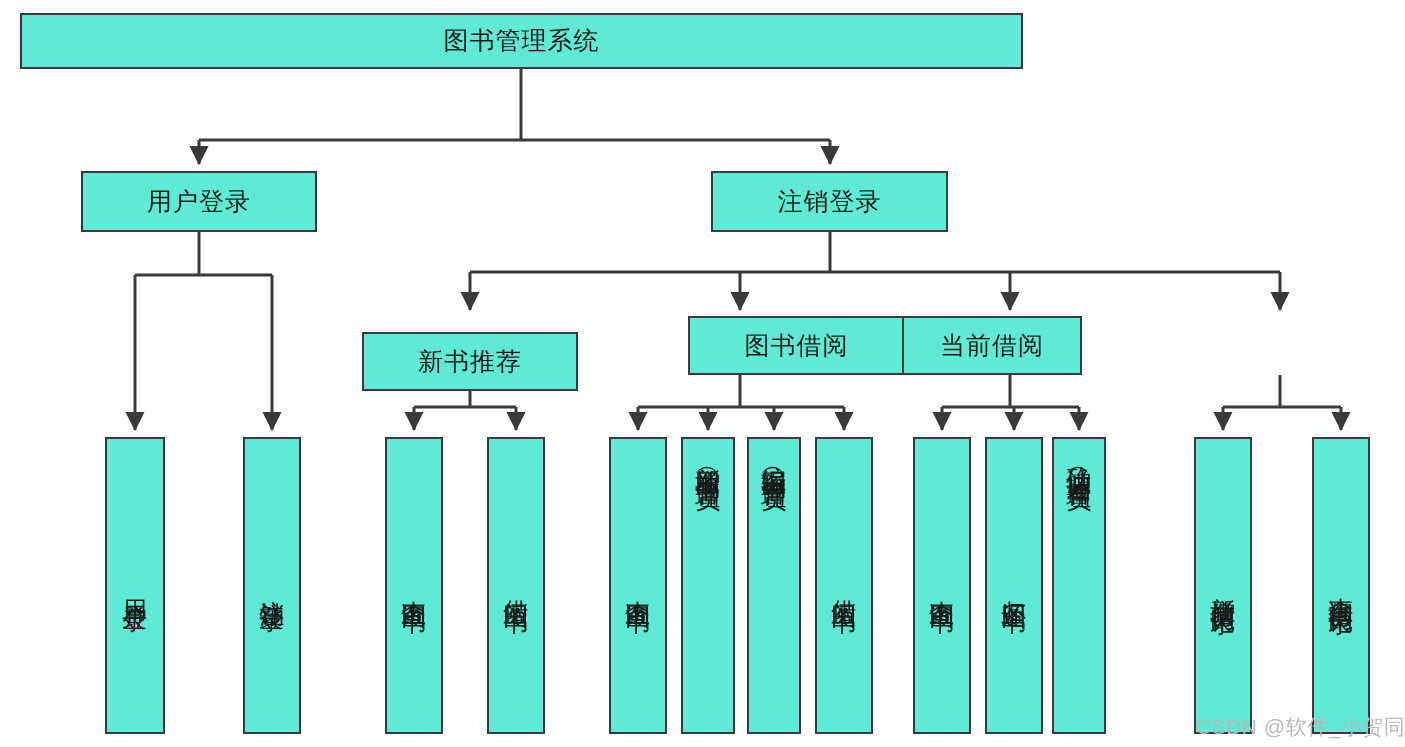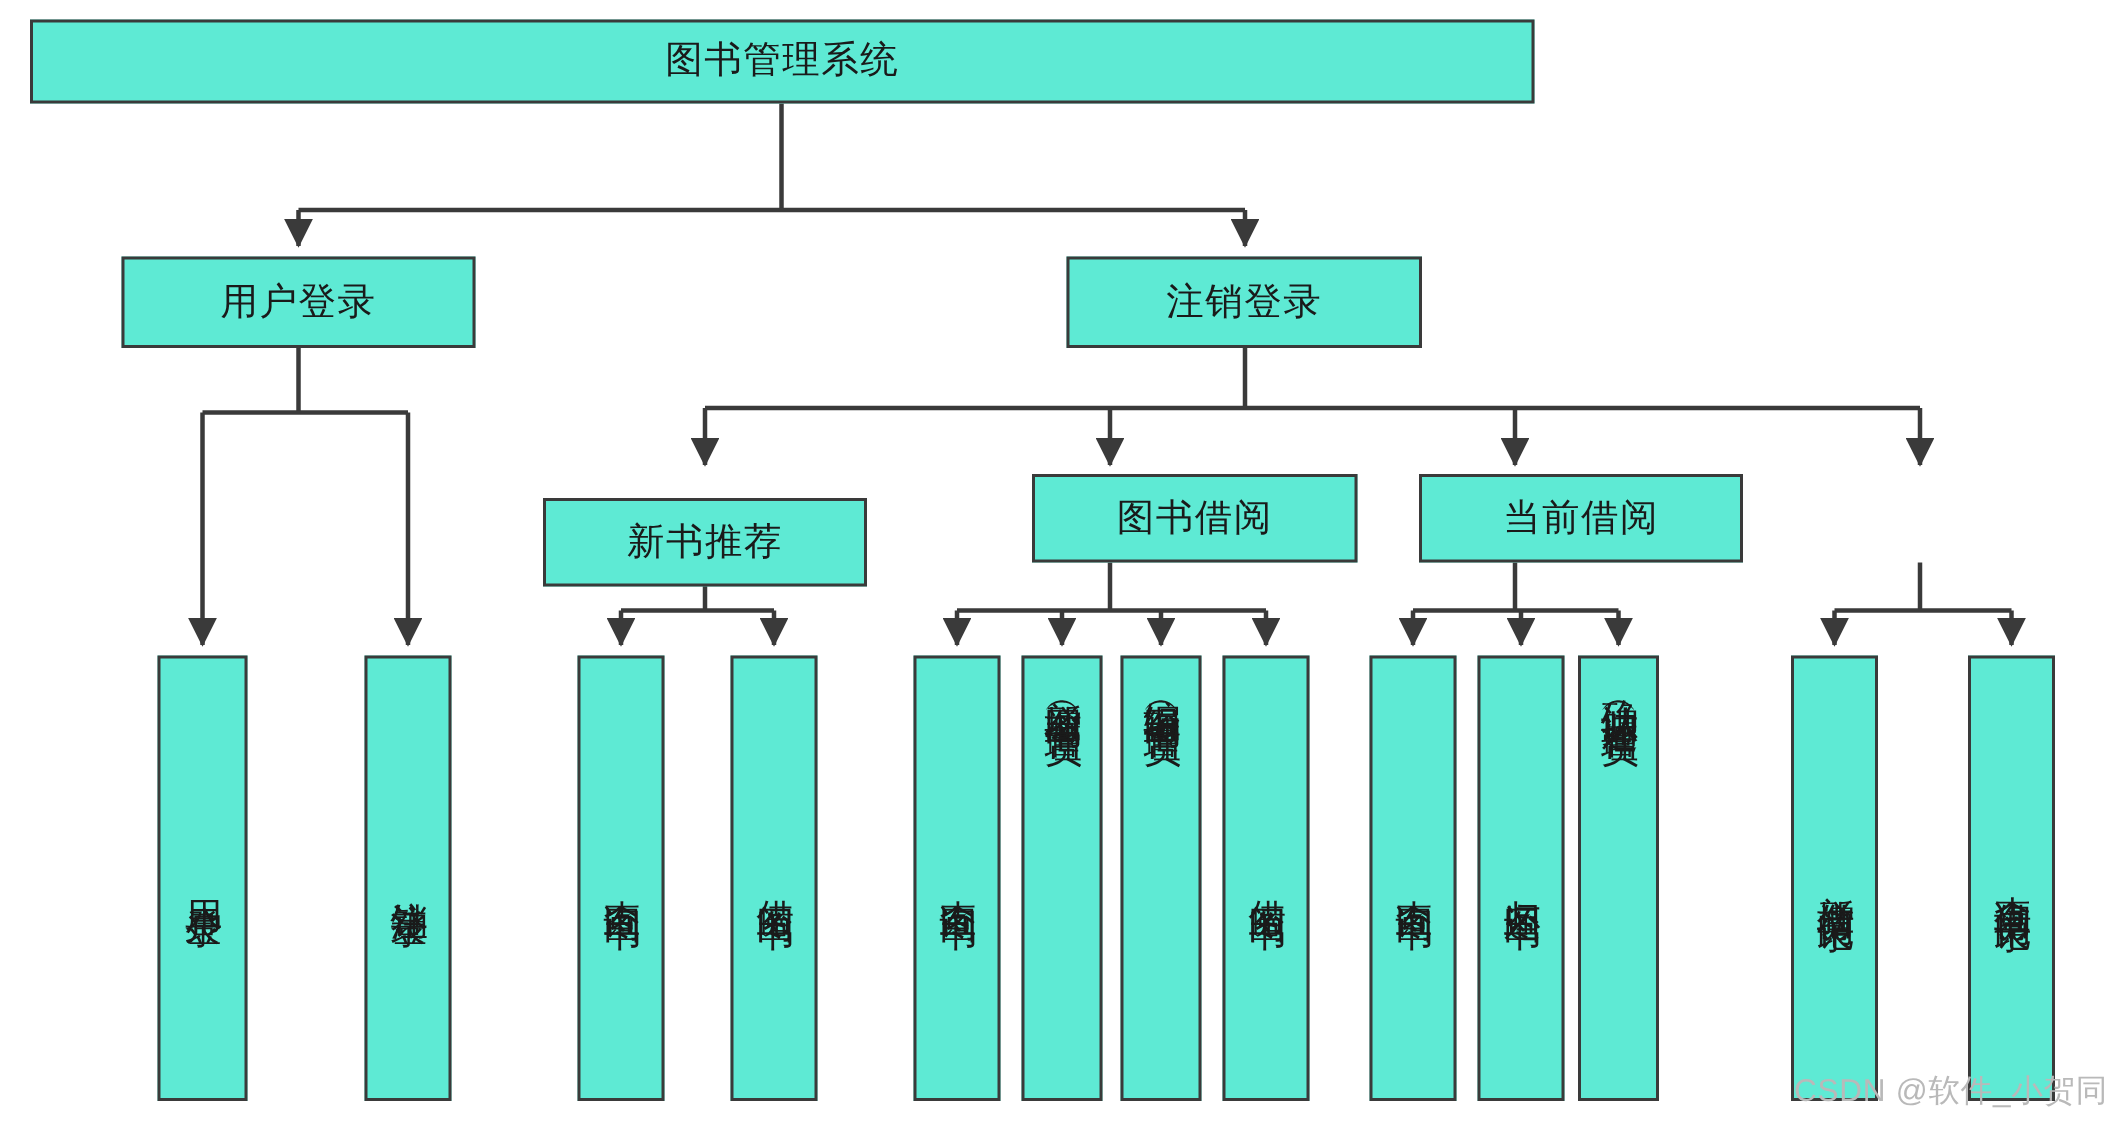--- a/index.html
+++ b/index.html
@@ -132,21 +132,21 @@
   <div class="node horiz" style="left:711px; top:171px; width:237px; height:61px;">
     <span>注销登录</span>
   </div>
 
   <div class="node horiz" style="left:362px; top:332px; width:216px; height:59px;">
     <span>新书推荐</span>
   </div>
   <div class="node horiz" style="left:668px; top:316px; width:217px; height:59px;margin-left:20px;">
     <span>图书借阅</span>
   </div>
-  <div class="node horiz" style="left:946px; top:316px; width:216px; height:59px;">
+  <div class="node horiz" style="left:902px; top:316px; width:180px; height:59px;">
     <span>当前借阅</span>
   </div>
 
   <div class="node vert centered" style="left:105px; top:437px; width:60px; height:297px;">
     <span class="vlabel">用户登录</span>
   </div>
   <div class="node vert centered" style="left:243px; top:437px; width:58px; height:297px;">
     <span class="vlabel">注销登录</span>
   </div>
 

